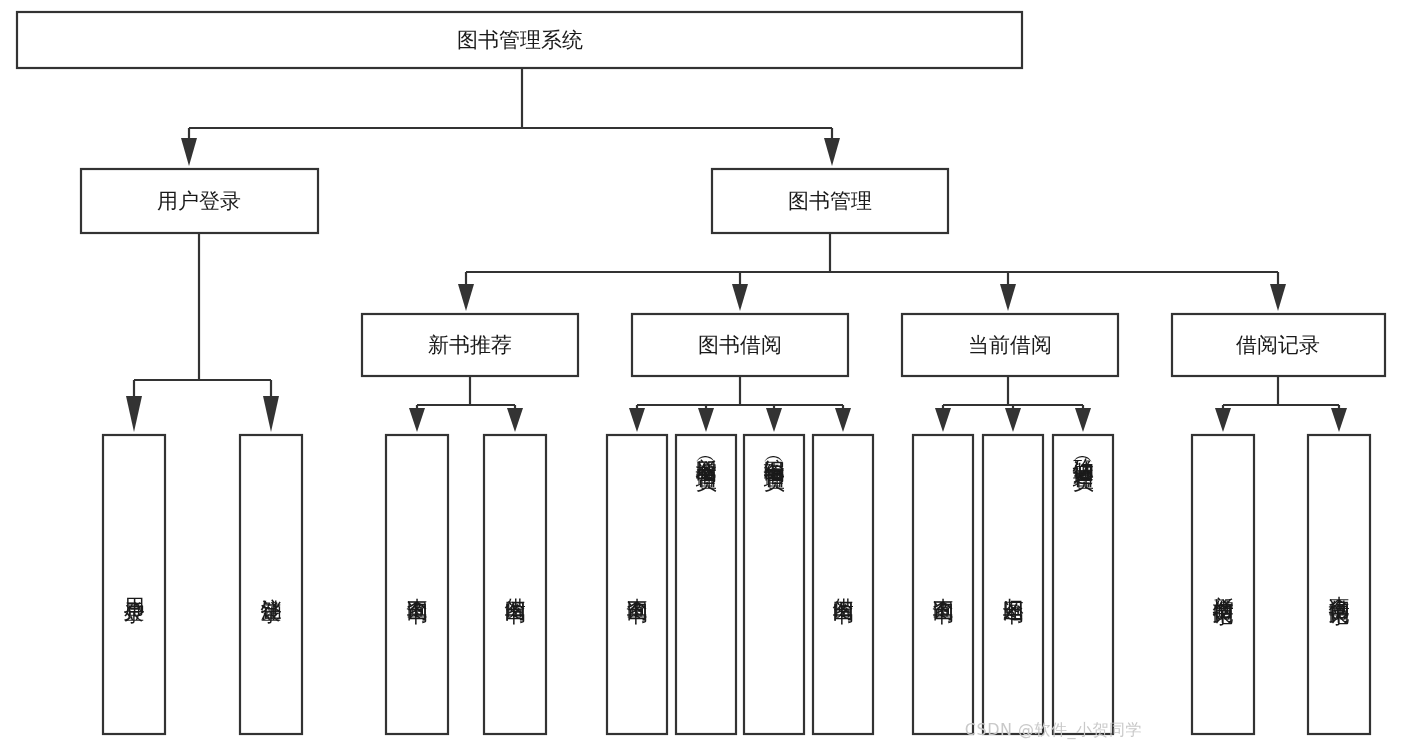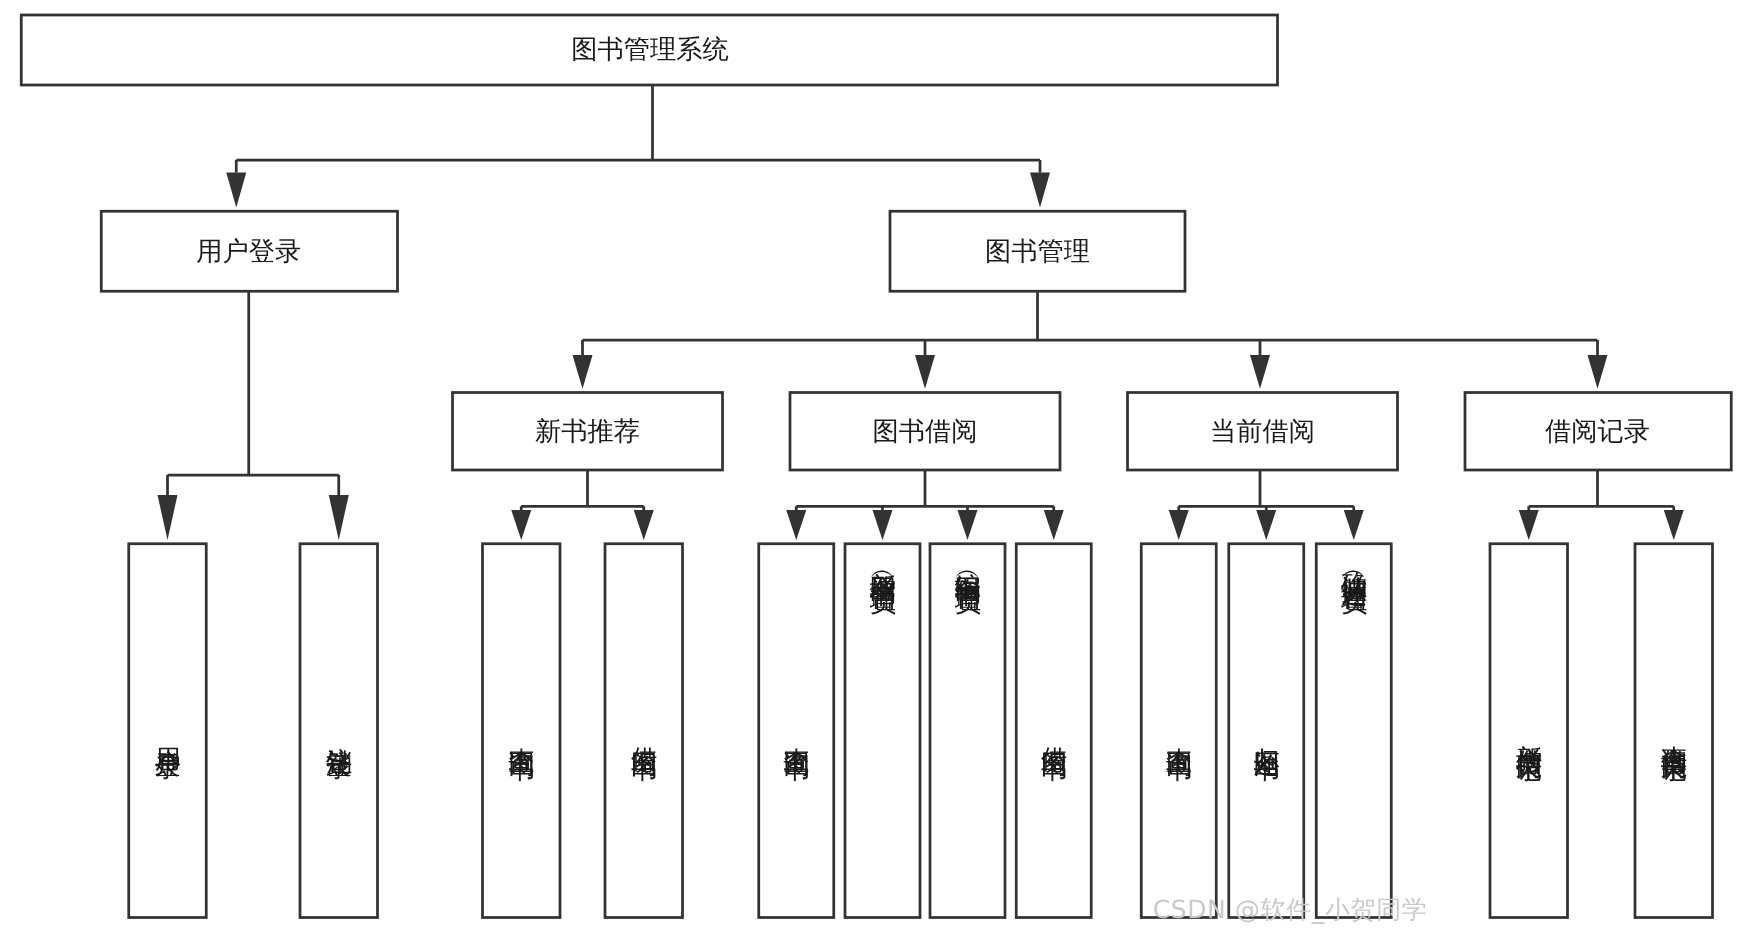--- a/index.html
+++ b/index.html
@@ -63,21 +63,21 @@
     color: #1a1a1a;
     letter-spacing: 2px;
     white-space: nowrap;
     text-align: center;
   }
   .watermark {
     position: absolute;
     right: 14px;
     bottom: 6px;
     font-family: "DejaVu Sans", "Liberation Sans", sans-serif;
-    font-size: 20px;
+    font-size: 16px;
     color: #c9c9c9;
     letter-spacing: 0.5px;
     white-space: nowrap;
     user-select: none;
   }
 </style>
 </head>
 <body>
 
 <div id="diagram-root">

